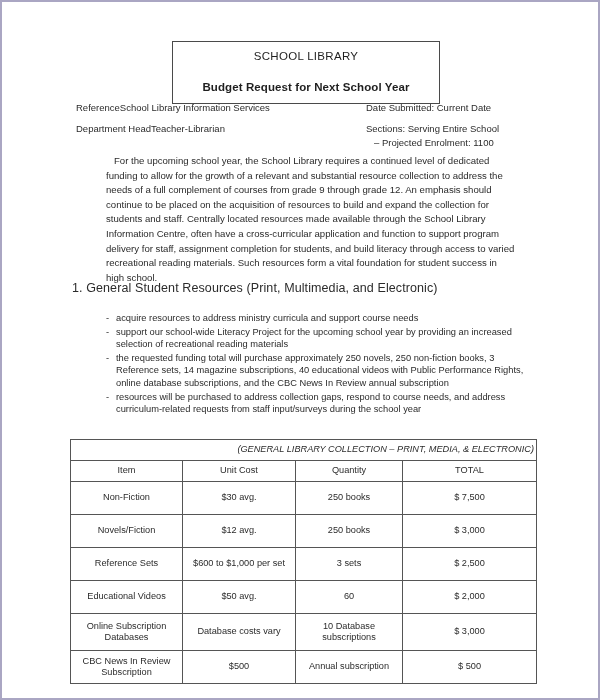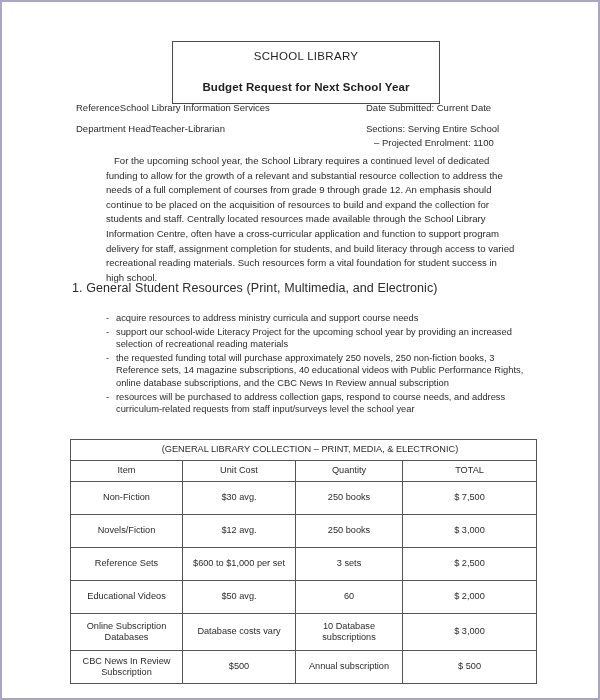--- a/index.html
+++ b/index.html
@@ -143,23 +143,24 @@
     table-layout: fixed;
   }
   table.budget td {
     border: 1px solid #555;
     padding: 3px 2px;
     text-align: center;
     vertical-align: middle;
     line-height: 11.5px;
   }
   table.budget td.caption-cell {
-    text-align: center;
+    text-align: right;
     padding-left: 15px;
     height: 14px;
+    font-style: italic;
   }
   table.budget tr.header-row td {
     height: 14px;
   }
   table.budget tr.data-row td {
     height: 26px;
   }
   table.budget tr.tall-row td {
     height: 30px;
   }
@@ -205,21 +206,21 @@
       <div class="bullet">
         <div class="bullet-dash">-</div>
         <div class="bullet-text">support our school-wide Literacy Project for the upcoming school year by providing an increased selection of recreational reading materials</div>
       </div>
       <div class="bullet">
         <div class="bullet-dash">-</div>
         <div class="bullet-text">the requested funding total will purchase approximately 250 novels, 250 non-fiction books, 3 Reference sets, 14 magazine subscriptions, 40 educational videos with Public Performance Rights, online database subscriptions, and the CBC News In Review annual subscription</div>
       </div>
       <div class="bullet">
         <div class="bullet-dash">-</div>
-        <div class="bullet-text">resources will be purchased to address collection gaps, respond to course needs, and address curriculum-related requests from staff input/surveys level the school year</div>
+        <div class="bullet-text">resources will be purchased to address collection gaps, respond to course needs, and address curriculum-related requests from staff input/surveys during the school year</div>
       </div>
     </div>
 
     <div class="table-wrap">
       <table class="budget">
         <colgroup>
           <col class="col-item">
           <col class="col-unit">
           <col class="col-qty">
           <col class="col-total">

